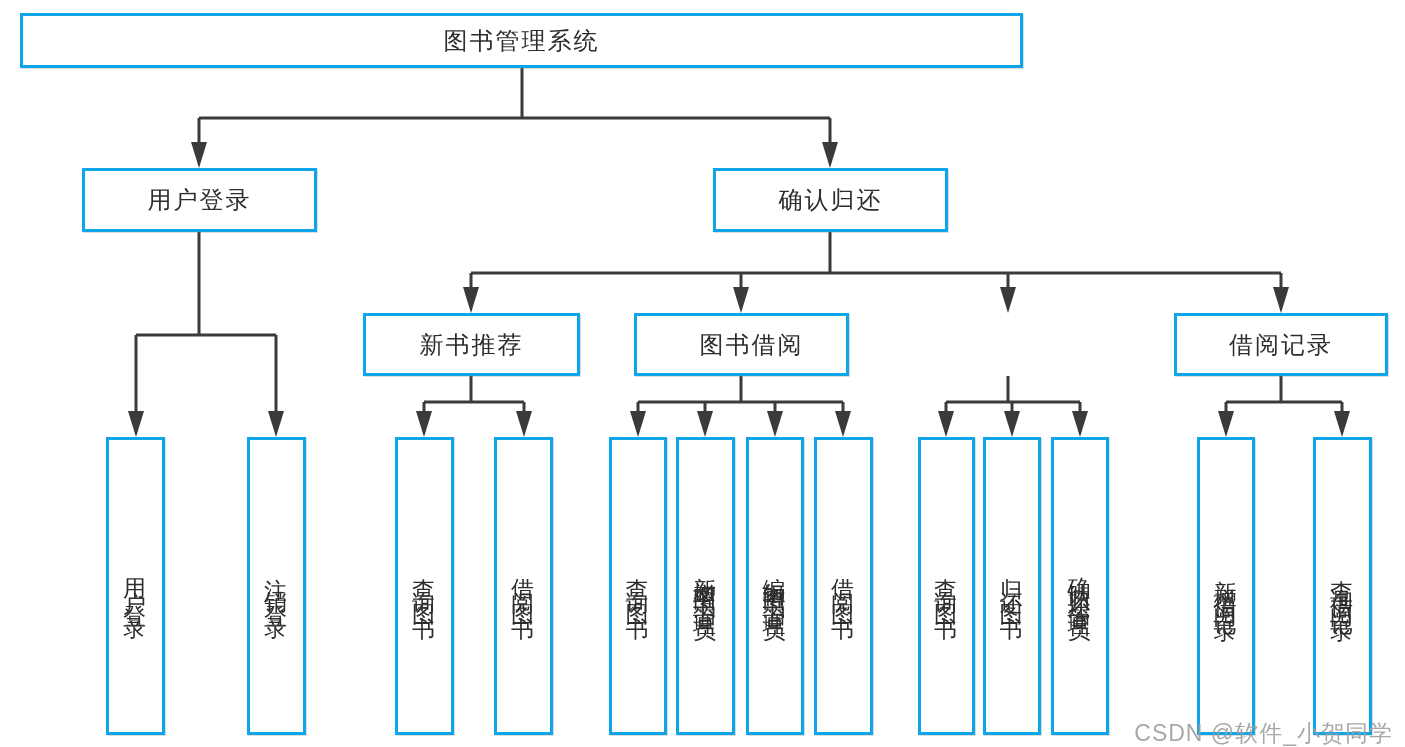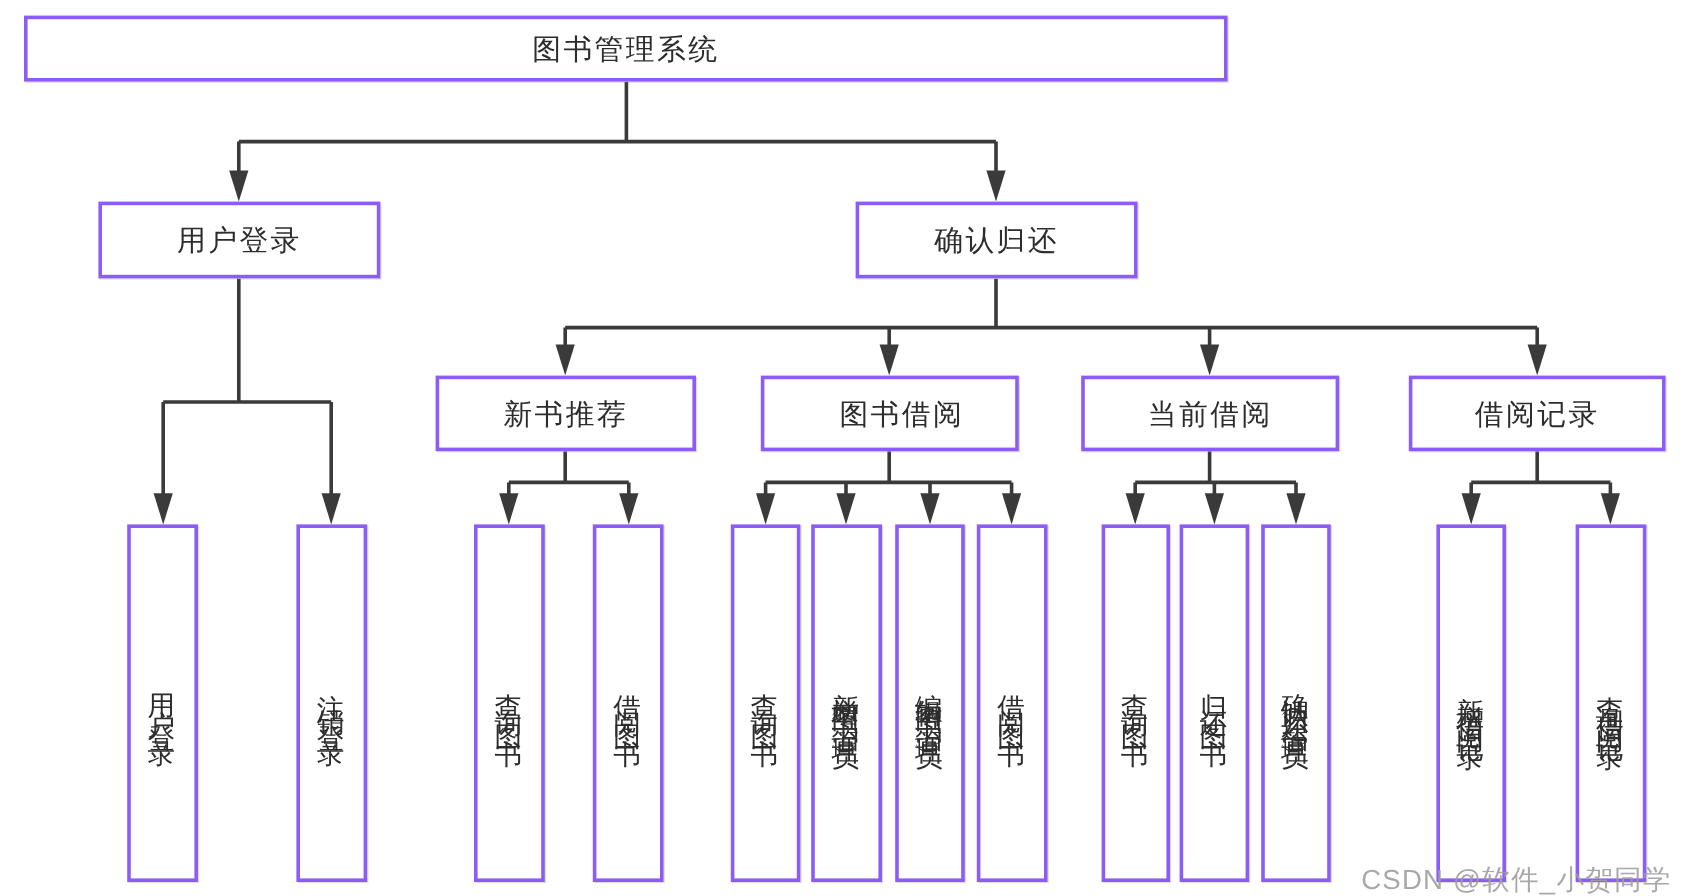--- a/index.html
+++ b/index.html
@@ -19,21 +19,21 @@
     position: absolute;
     left: 0;
     top: 0;
     width: 1405px;
     height: 747px;
   }
   .box {
     position: absolute;
     box-sizing: border-box;
     background: #ffffff;
-    border: 3px solid #8b5cf6;
+    border: 3px solid #0ea5e9;
     display: flex;
     align-items: center;
     justify-content: center;
     color: #2d2d2d;
     font-size: 24px;
     box-shadow: 1px 1px 0 rgba(120,120,120,0.25);
   }
   .box.h span {
     letter-spacing: 2px;
     white-space: nowrap;
@@ -105,23 +105,20 @@
   <div class="box h" style="left:713px; top:168px; width:235px; height:64px;">
     <span>确认归还</span>
   </div>
 
   <div class="box h" style="left:363px; top:313px; width:217px; height:63px;font-family:Liberation Serif, serif;">
     <span>新书推荐</span>
   </div>
   <div class="box h" style="left:634px; top:313px; width:215px; height:63px;padding-left:20px;">
     <span>图书借阅</span>
   </div>
-  <div class="box h" style="left:901px; top:313px; width:215px; height:63px;">
-    <span>当前借阅</span>
-  </div>
   <div class="box h" style="left:1174px; top:313px; width:214px; height:63px;">
     <span>借阅记录</span>
   </div>
 
   <div class="box v" style="left:106px; top:437px; width:59px; height:298px;">
     <span class="ls13">用户登录</span>
   </div>
   <div class="box v" style="left:247px; top:437px; width:59px; height:298px;">
     <span class="ls13">注销登录</span>
   </div>

